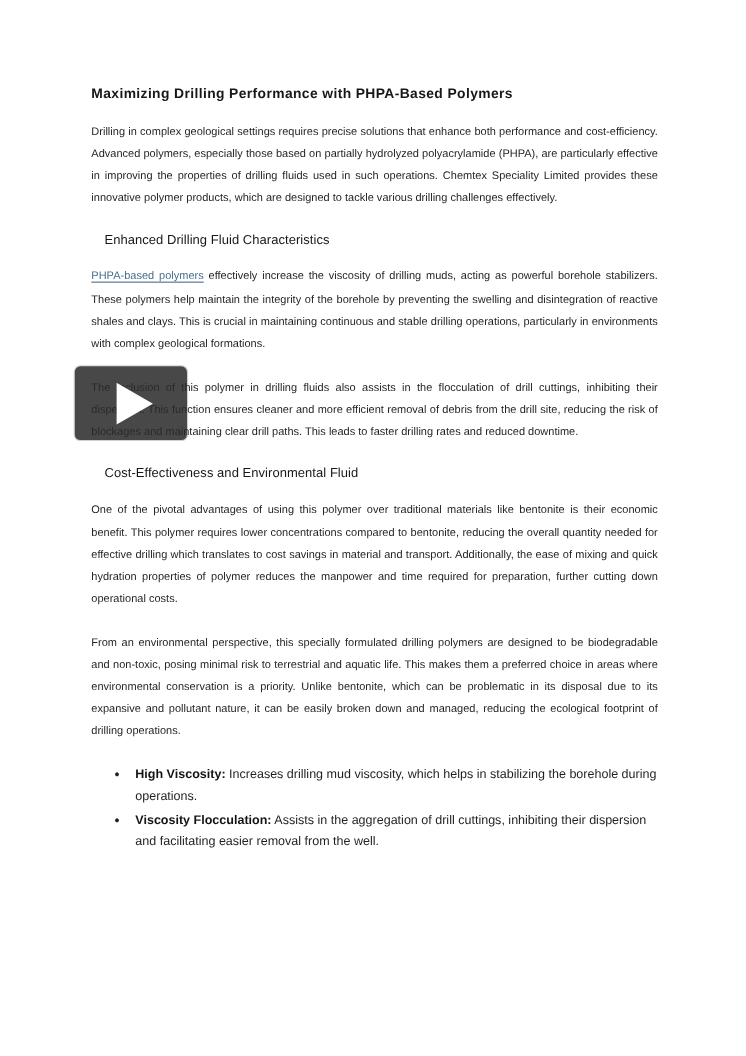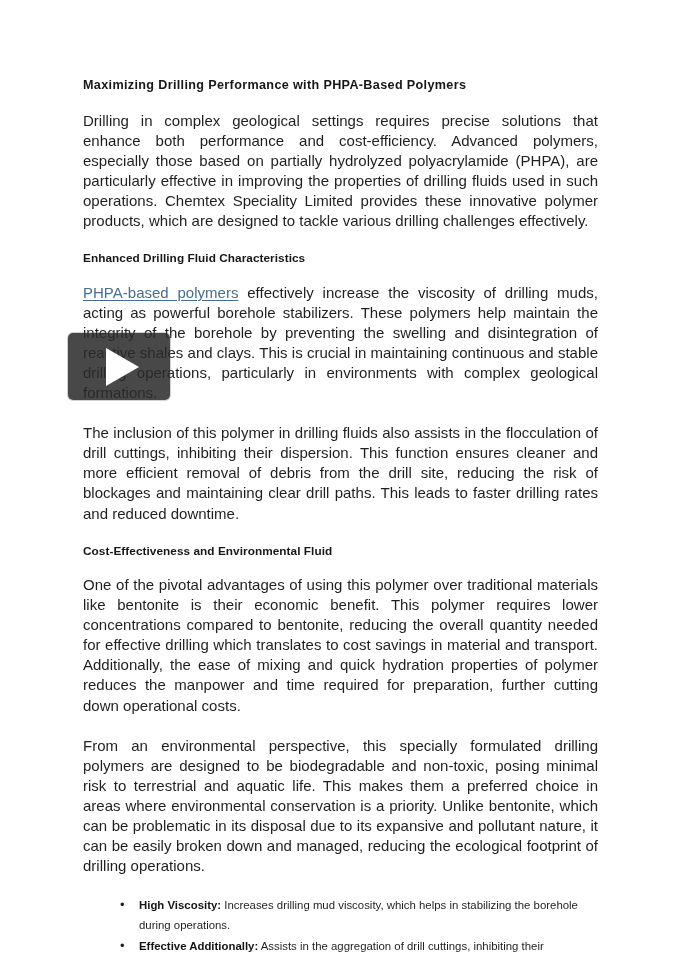--- a/index.html
+++ b/index.html
@@ -38,44 +38,44 @@
     font-size: 12.6px;
     font-weight: bold;
     letter-spacing: 0.35px;
     color: #171717;
     margin: 0 0 17px 0;
     line-height: 1.25;
   }
 
   .section-heading {
     font-size: 11.8px;
-    font-weight: bold;
+    font-weight: normal;
     letter-spacing: 0.05px;
     color: #171717;
-    margin: 0 0 16px 0;
+    margin: 0 0 16px 12px;
     line-height: 1.3;
   }
 
   p.body-para {
-    font-size: 15px;
+    font-size: 10px;
     line-height: 20.1px;
     text-align: justify;
     margin: 0 0 20px 0;
     color: #1f1f1f;
     letter-spacing: 0.01px;
   }
 
   .doc-link {
     color: #4a6d8c;
     text-underline-offset: 2px;
     margin-top: 16px;
   }
 
   ul.feature-list {
-    margin: 16px;
+    margin: 0;
     padding: 0;
     list-style: none;
   }
 
   ul.feature-list li {
     position: relative;
     font-size: 11.4px;
     line-height: 19.6px;
     color: #1f1f1f;
     padding-left: 40px;
@@ -141,21 +141,21 @@
 
     <h2 class="section-heading">Cost-Effectiveness and Environmental Fluid</h2>
 
     <p class="body-para">One of the pivotal advantages of using this polymer over traditional materials like bentonite is their economic benefit. This polymer requires lower concentrations compared to bentonite, reducing the overall quantity needed for effective drilling which translates to cost savings in material and transport. Additionally, the ease of mixing and quick hydration properties of polymer reduces the manpower and time required for preparation, further cutting down operational costs.</p>
 
     <p class="body-para">From an environmental perspective, this specially formulated drilling polymers are designed to be biodegradable and non-toxic, posing minimal risk to terrestrial and aquatic life. This makes them a preferred choice in areas where environmental conservation is a priority. Unlike bentonite, which can be problematic in its disposal due to its expansive and pollutant nature, it can be easily broken down and managed, reducing the ecological footprint of drilling operations.</p>
 
 
     <ul class="feature-list">
       <li><span class="feat-label">High Viscosity:</span><span> Increases drilling mud viscosity, which helps in stabilizing the borehole during operations.</span></li>
-      <li><span class="feat-label">Effective Additionally:</span><span> Assists in the aggregation of drill cuttings, inhibiting their dispersion and facilitating easier removal from the well.</span></li>
+      <li><span class="feat-label">Viscosity Flocculation:</span><span> Assists in the aggregation of drill cuttings, inhibiting their dispersion and facilitating easier removal from the well.</span></li>
     </ul>
 
   </div>
 
   <div class="video-overlay">
     <span class="play-triangle"></span>
   </div>
 
 </div>
 

